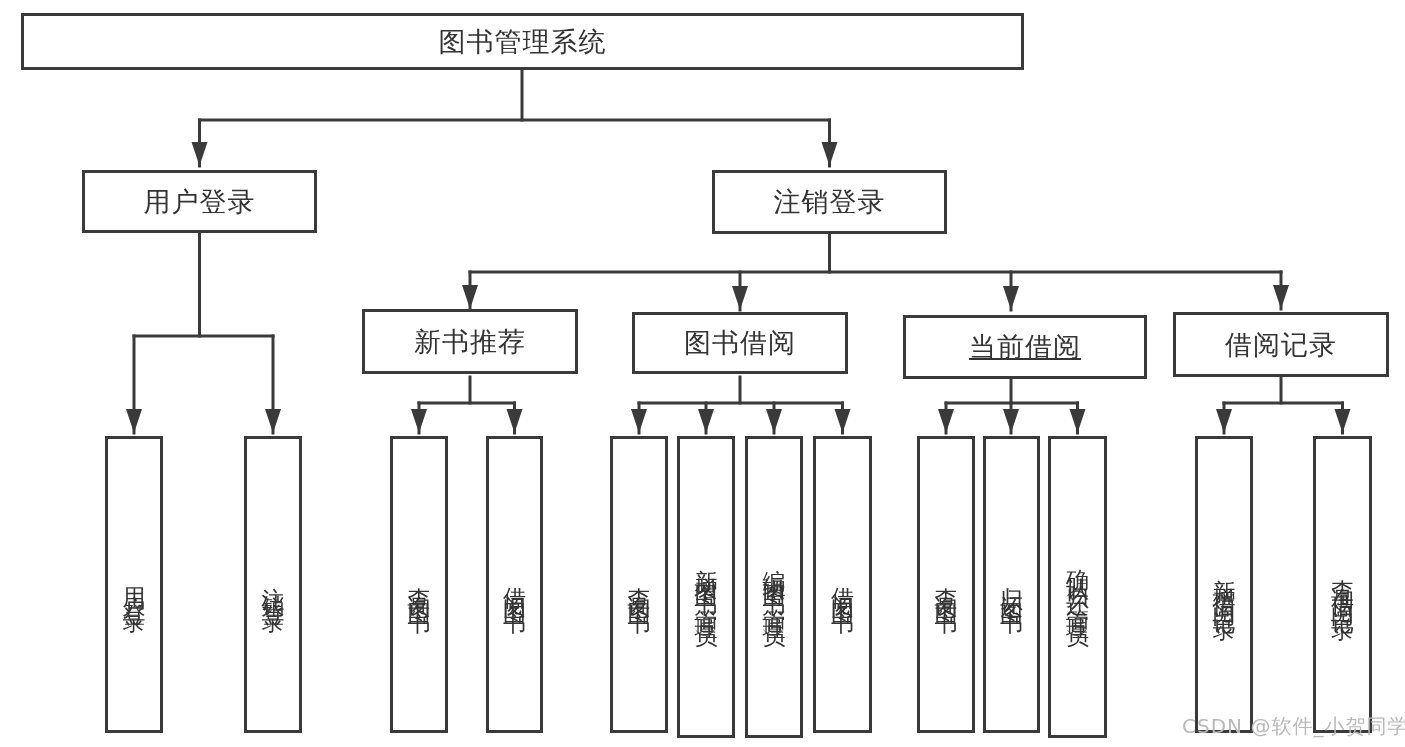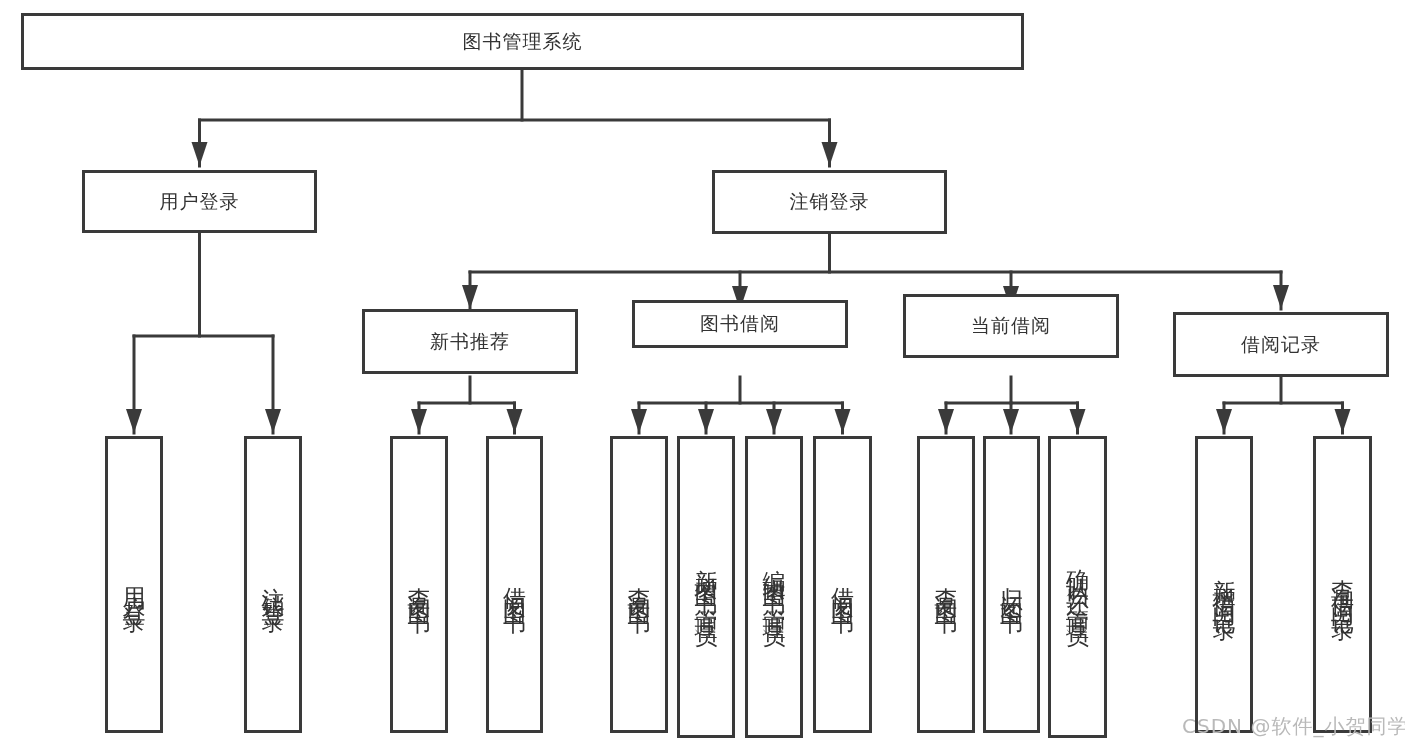--- a/index.html
+++ b/index.html
@@ -19,21 +19,21 @@
   .wires{position:absolute;left:0;top:0;width:1405px;height:747px;}
   .wires .w{stroke:var(--line);stroke-width:3;fill:none;stroke-linecap:square;}
   .wires .arrowhead{fill:var(--line);}
   .box{
     position:absolute;
     box-sizing:border-box;
     border:3px solid var(--line);
     background:#fff;
     display:flex;align-items:center;justify-content:center;
     color:var(--text);
-    font-size:19px;
+    font-size:27px;
     letter-spacing:1px;
     white-space:nowrap;
     z-index:2;
   }
   .vbox{
     position:absolute;
     box-sizing:border-box;
     border:3px solid var(--line);
     background:#fff;
     display:flex;align-items:center;justify-content:center;
@@ -107,22 +107,22 @@
     <line class="w" x1="1224" y1="403" x2="1224" y2="433" marker-end="url(#arw)"></line>
     <line class="w" x1="1342.5" y1="403" x2="1342.5" y2="433" marker-end="url(#arw)"></line>
   </svg>
 
   <div class="box" style="left:21px;top:13px;width:1003px;height:57px;">图书管理系统</div>
 
   <div class="box" style="left:82px;top:170px;width:235px;height:63px;">用户登录</div>
   <div class="box" style="left:712px;top:170px;width:235px;height:64px;">注销登录</div>
 
   <div class="box" style="left:362px;top:309px;width:216px;height:65px;">新书推荐</div>
-  <div class="box" style="left:632px;top:300px;width:216px;height:48px;">图书借阅</div>
-  <div class="box" style="left:903px;top:294px;width:216px;height:64px;">当前借阅</div>
+  <div class="box" style="left:632px;top:312px;width:216px;height:62px;">图书借阅</div>
+  <div class="box" style="left:903px;top:315px;width:244px;height:64px;text-decoration:underline;">当前借阅</div>
   <div class="box" style="left:1173px;top:312px;width:216px;height:65px;">借阅记录</div>
 
   <div class="vbox" style="left:105px;top:436px;width:58px;height:297px;">用户登录</div>
   <div class="vbox" style="left:244px;top:436px;width:58px;height:297px;">注销登录</div>
 
   <div class="vbox" style="left:390px;top:436px;width:58px;height:297px;">查询图书</div>
   <div class="vbox" style="left:486px;top:436px;width:57px;height:297px;">借阅图书</div>
 
   <div class="vbox" style="left:610px;top:436px;width:58px;height:297px;">查询图书</div>
   <div class="vbox" style="left:677px;top:436px;width:58px;height:302px;">新增图书（管理员）</div>

